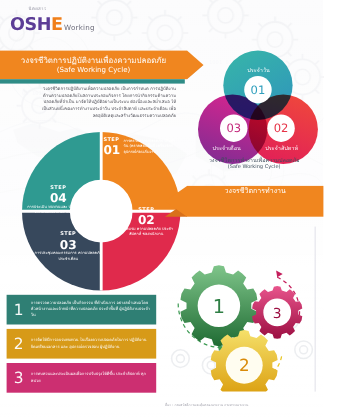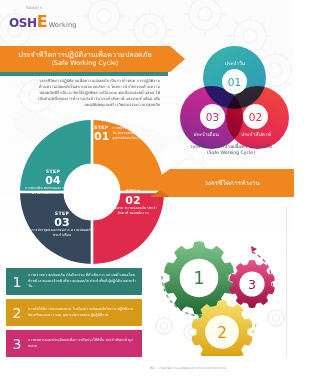--- a/index.html
+++ b/index.html
@@ -28,21 +28,21 @@
     pointer-events: none;
   }
 
   
   .logo {
     position: absolute; left: 9px; top: 12px;
     display: flex; align-items: baseline;
     z-index: 12;
   }
   .logo-osh {
-    font-size: 12px; font-weight: bold; letter-spacing: -0.4px;
+    font-size: 16px; font-weight: bold; letter-spacing: -0.4px;
     color: #5c3d96;
     font-family: "DejaVu Sans", sans-serif;
   }
   .logo-e {
     font-size: 16px; font-weight: bold; color: #f07f1a;
     font-family: "DejaVu Sans", sans-serif;
   }
   .logo-mag {
     font-size: 6.5px; color: #6b6b7a; margin-left: 1px;
     letter-spacing: 0.2px;
@@ -143,21 +143,21 @@
     position: absolute; left: 0px; top: 17px;
     width: 0; height: 0;
     border-top: 14px solid transparent;
     border-bottom: 0px solid transparent;
     border-right: 20px solid #d9701a;
   }
   .mid-arrow-body {
     position: absolute; left: 20px; top: 3px; width: 124px; height: 28px;
     background: #f0861f;
     display: flex; flex-direction: column;
-    align-items: center; justify-content: center;
+    align-items: center; 
     color: #ffffff;
   }
   .mid-arrow-body .ma1 { font-size: 6.4px; line-height: 1.3; }
   .mid-arrow-body .ma2 { font-size: 6.4px; line-height: 1.3; }
 
   
   .wheel { position: absolute; left: 16px; top: 116px; width: 152px; height: 152px; z-index: 9; }
   .wheel svg { display: block; }
   .step-box { position: absolute; color: #ffffff; z-index: 4; }
   .step-word { font-size: 4.6px; font-weight: bold; letter-spacing: 0.4px; line-height: 1; }
@@ -260,21 +260,21 @@
   <div class="bg-white-wash"></div>
 
   <div class="logo-top">นิตยสาร</div>
   <div class="logo">
     <span class="logo-osh">OSH</span>
     <span class="logo-e">E</span>
     <span class="logo-mag">Working</span>
   </div>
 
   <div class="header-banner">
-    <div class="hb-line1">ประจำพีวิตการปฏิบัติงานเพื่อความปลอดภัย</div>
+    <div class="hb-line1">วงจรชีวิตการปฏิบัติงานเพื่องความปลอดภัย</div>
     <div class="hb-line2">(Safe Working Cycle)</div>
   </div>
   <div class="header-arrow-shadow"></div>
   <div class="header-arrow"></div>
   <div class="header-underline"></div>
 
   <div class="intro">วงจรชีวิตการปฏิบัติงานเพื่อความปลอดภัย เป็นการกำหนด การปฏิบัติงานด้านความปลอดภัยในสถานประกอบกิจการ โดยการนำกิจกรรมด้านความปลอดภัยที่จำเป็น มาจัดให้ปฏิบัติอย่างเป็นระบบ ต่อเนื่องและสม่ำเสมอ ให้เป็นส่วนหนึ่งของการทำงานประจำวัน ประจำสัปดาห์ และประจำเดือน เพื่อลดอุบัติเหตุและสร้างวัฒนธรรมความปลอดภัย</div>
 
   <div class="venn">
     <div class="venn-circle venn-c1"></div>

